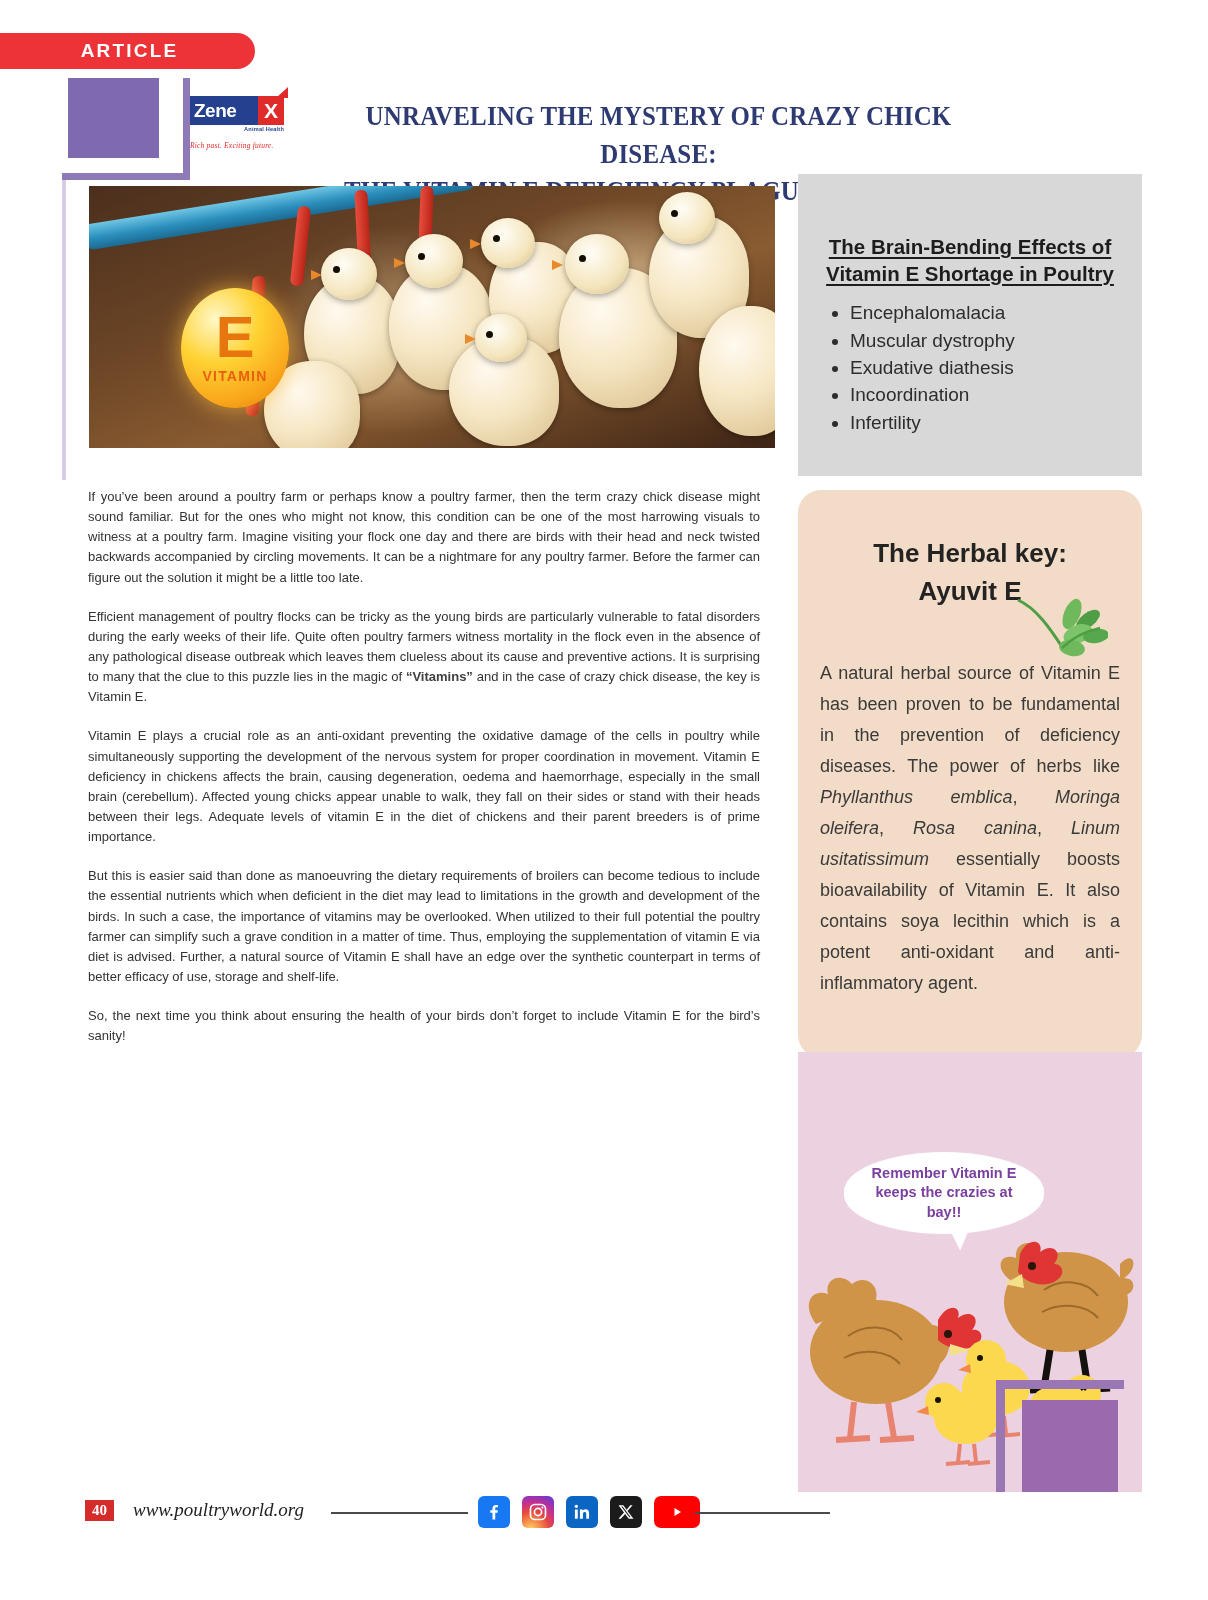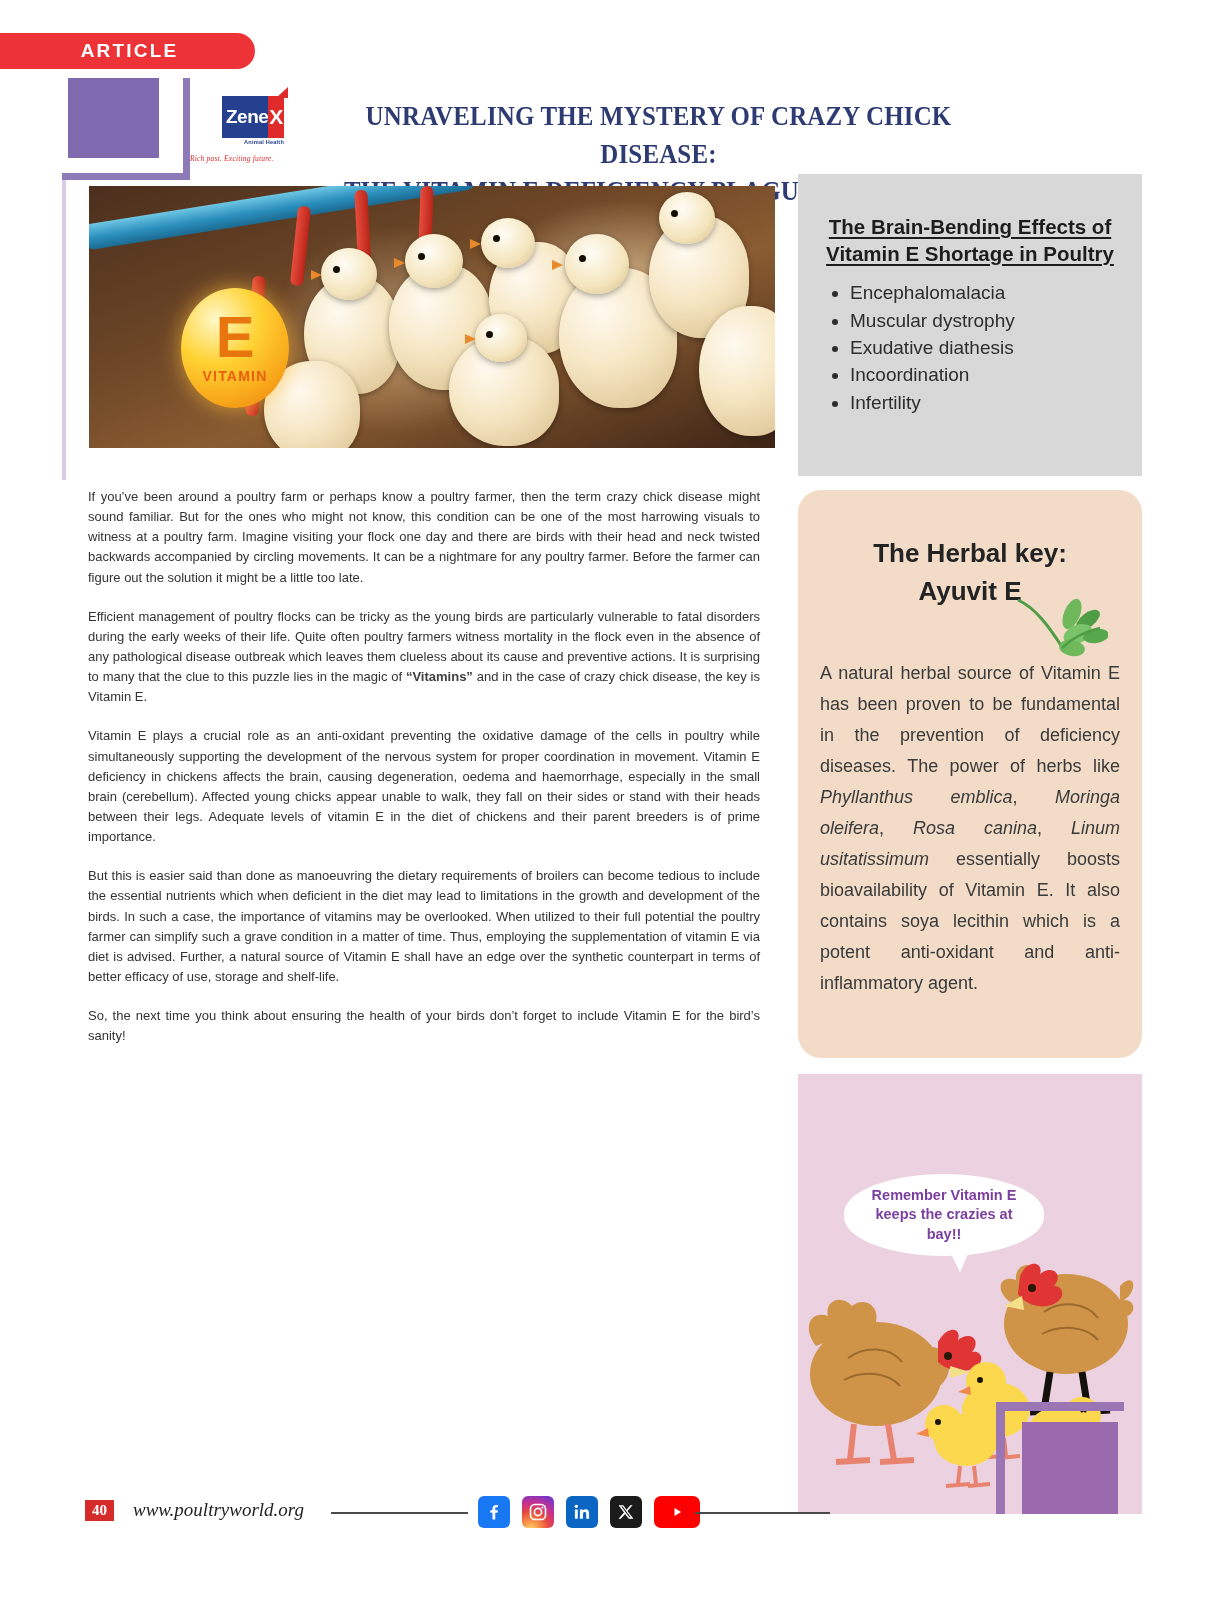--- a/index.html
+++ b/index.html
@@ -40,21 +40,21 @@
     position: absolute; left: 62px; top: 180px;
     width: 4px; height: 300px; background: #d8cbe8;
   }
 
   
   .logo {
     position: absolute; left: 190px; top: 96px;
     width: 100px; height: 50px;
   }
   .logo-main {
-    position: relative; width: 94px; height: 42px; display:flex;padding-left:32px;
+    position: relative; width: 94px; height: 29px; display:flex;
   }
   .logo-blue { background:#24408e; flex:1 1 auto; display:flex; align-items:center; padding-left:4px;}
   .logo-red  { background:#e02b2b; width:26px; display:flex; align-items:center; justify-content:center;}
   .logo-blue b { color:#fff; font-size:19px; font-weight:bold; letter-spacing:-0.5px; font-family:"Liberation Sans",sans-serif;}
   .logo-red b  { color:#fff; font-size:21px; font-weight:bold; font-family:"Liberation Sans",sans-serif;}
   .logo-arrow {
     position:absolute; right:-4px; top:-9px; width:0;height:0;
     border-left:12px solid transparent; border-bottom:11px solid #e02b2b;
   }
   .logo-sub {
@@ -132,21 +132,21 @@
     font-family: "Liberation Sans", sans-serif;
   }
   .body-col p:last-child { margin-bottom: 0; }
   .body-col b { font-weight: bold; color:#404040; }
 
   
   .side-grey {
     position: absolute; left: 798px; top: 174px;
     width: 344px; height: 302px;
     background: #d8d8d8;
-    padding: 40px 18px 0 18px;
+    padding: 60px 18px 0 18px;
   }
   .side-grey h3 {
     font-size: 20.5px; font-weight: bold; color:#1d1d1d;
     text-align:center; line-height:1.3; text-decoration: underline;
     text-underline-offset: 3px;
   }
   .side-grey ul { margin: 12px 0 0 34px; }
   .side-grey li {
     font-size: 19px; color:#2d2d2d; line-height:1.44; list-style: disc;
   }
@@ -165,21 +165,21 @@
   }
   .leafsvg { position:absolute; right:34px; top:108px; }
   .side-peach p {
     margin-top: 48px;
     font-size: 18px; line-height:1.72; color:#3a3a3a; text-align: justify;
   }
   .side-peach i { font-style: italic; }
 
   
   .side-pink {
-    position: absolute; left: 798px; top: 1074px;
+    position: absolute; left: 798px; top: 1052px;
     width: 344px; height: 440px;
     background: #ecd2e0;
     overflow: hidden;
   }
   .bubble {
     position:absolute; left:46px; top:100px; width:200px; height:82px;
     background:#fff; border-radius:50%/48%;
     display:flex; align-items:center; justify-content:center; text-align:center;
   }
   .bubble span {

